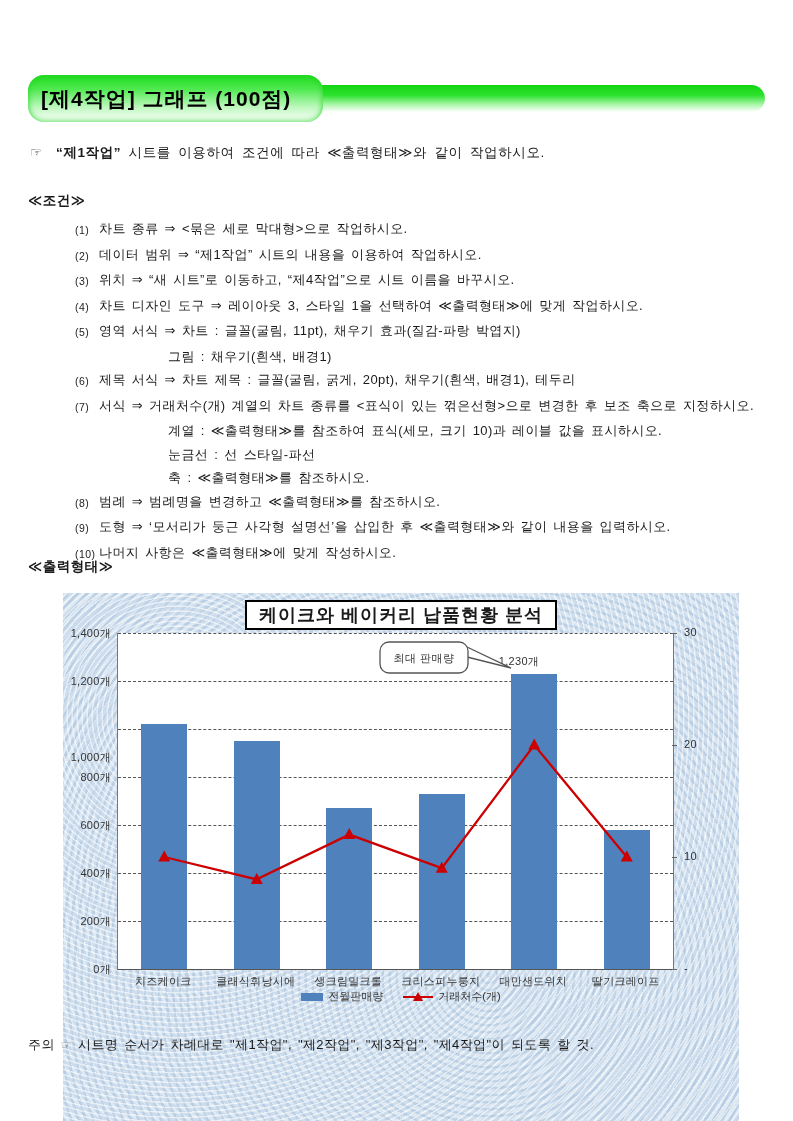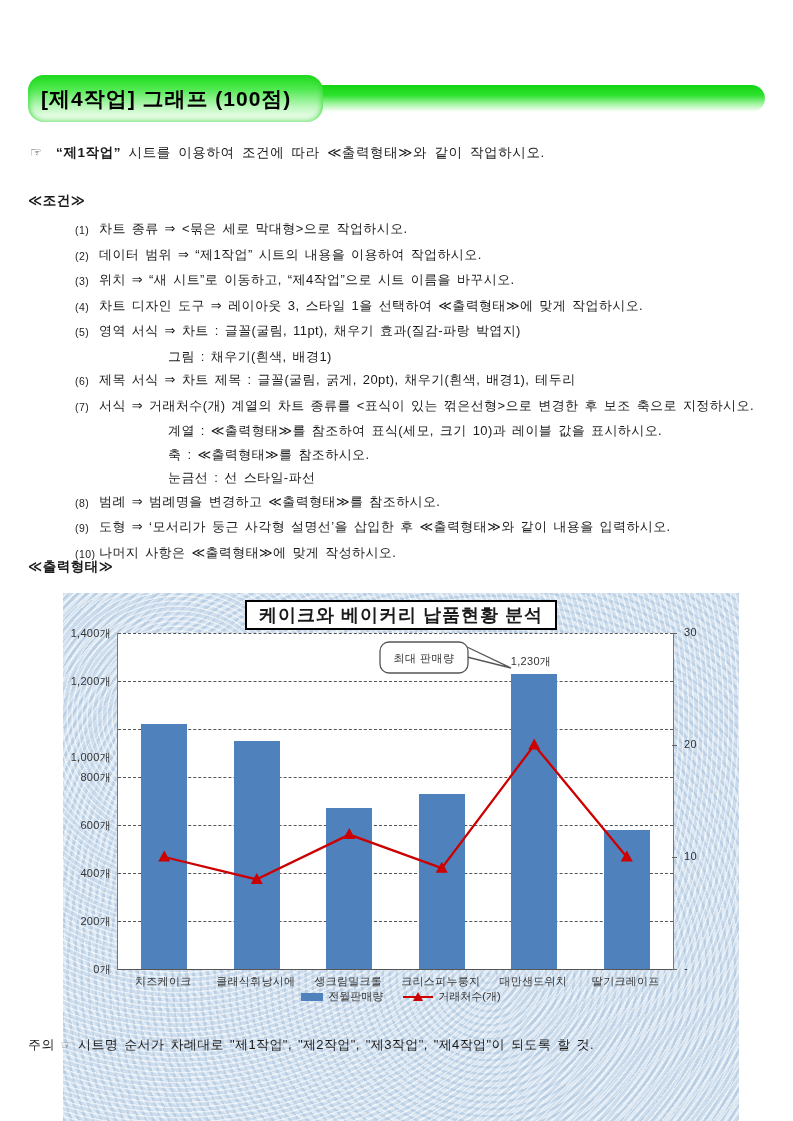--- a/index.html
+++ b/index.html
@@ -119,24 +119,24 @@
         <span>제목 서식 ⇒ 차트 제목 : 글꼴(굴림, 굵게, 20pt), 채우기(흰색, 배경1), 테두리</span>
       </div>
       <div class="cond-row">
         <span class="cond-num">(7)</span>
         <span>서식 ⇒ 거래처수(개) 계열의 차트 종류를 &lt;표식이 있는 꺾은선형&gt;으로 변경한 후 보조 축으로 지정하시오.</span>
       </div>
       <div class="cond-row indent">
         <span>계열 : ≪출력형태≫를 참조하여 표식(세모, 크기 10)과 레이블 값을 표시하시오.</span>
       </div>
       <div class="cond-row indent">
+        <span>눈금선 : 선 스타일-파선</span>
+      </div>
+      <div class="cond-row indent">
         <span>축 : ≪출력형태≫를 참조하시오.</span>
-      </div>
-      <div class="cond-row indent">
-        <span>눈금선 : 선 스타일-파선</span>
       </div>
       <div class="cond-row">
         <span class="cond-num">(8)</span>
         <span>범례 ⇒ 범례명을 변경하고 ≪출력형태≫를 참조하시오.</span>
       </div>
       <div class="cond-row">
         <span class="cond-num">(9)</span>
         <span>도형 ⇒ ‘모서리가 둥근 사각형 설명선’을 삽입한 후 ≪출력형태≫와 같이 내용을 입력하시오.</span>
       </div>
       <div class="cond-row">
@@ -166,21 +166,21 @@
       <div class="bar" style="left: 485.75px; width: 46px; height: 139.2px; background: rgb(79, 129, 189);"></div>
       <svg width="555" height="336" viewBox="0 0 555 336" class="series-svg">
         <polyline points="46.25,224.00000000000003 138.75,246.40000000000003 231.25,201.6 323.75,235.2 416.25,112.00000000000001 508.75,224.00000000000003" fill="none" stroke="#cc0000" stroke-width="2.3"></polyline>
         <polygon points="46.25,217.50000000000003 40.25,228.50000000000003 52.25,228.50000000000003" fill="#cc0000"></polygon>
         <polygon points="138.75,239.90000000000003 132.75,250.90000000000003 144.75,250.90000000000003" fill="#cc0000"></polygon>
         <polygon points="231.25,195.1 225.25,206.1 237.25,206.1" fill="#cc0000"></polygon>
         <polygon points="323.75,228.7 317.75,239.7 329.75,239.7" fill="#cc0000"></polygon>
         <polygon points="416.25,105.50000000000001 410.25,116.50000000000001 422.25,116.50000000000001" fill="#cc0000"></polygon>
         <polygon points="508.75,217.50000000000003 502.75,228.50000000000003 514.75,228.50000000000003" fill="#cc0000"></polygon>
       </svg>
-      <div class="data-label" style="left: 373px; top: 20.8px; text-align: center;">1,230개</div>
+      <div class="data-label" style="left: 361px; top: 20.8px; text-align: center;">1,230개</div>
       <svg width="140" height="42" viewBox="0 0 140 42" style="position: absolute; left: 261px; top: 8px; overflow: visible;">
         <path d="M88 6 L132 27 L88 16" fill="#ffffff" stroke="#555" stroke-width="1.3"></path>
         <rect x="1" y="1" width="88" height="31" rx="9" ry="9" fill="#ffffff" stroke="#555" stroke-width="1.3"></rect>
         <text x="45" y="21" text-anchor="middle" font-size="11" fill="#333" letter-spacing="0.5">최대 판매량</text>
       </svg>
     </div>
   <div id="axis-labels">
       <div class="axis-label left" style="top: 369px;">0개</div>
       <div class="axis-label left" style="top: 321px;">200개</div>
       <div class="axis-label left" style="top: 273px;">400개</div>

